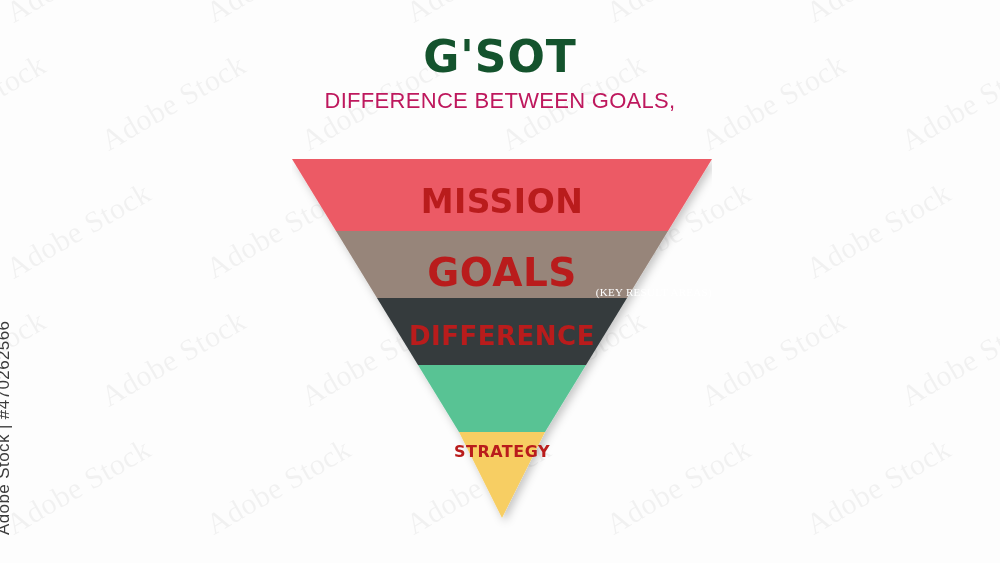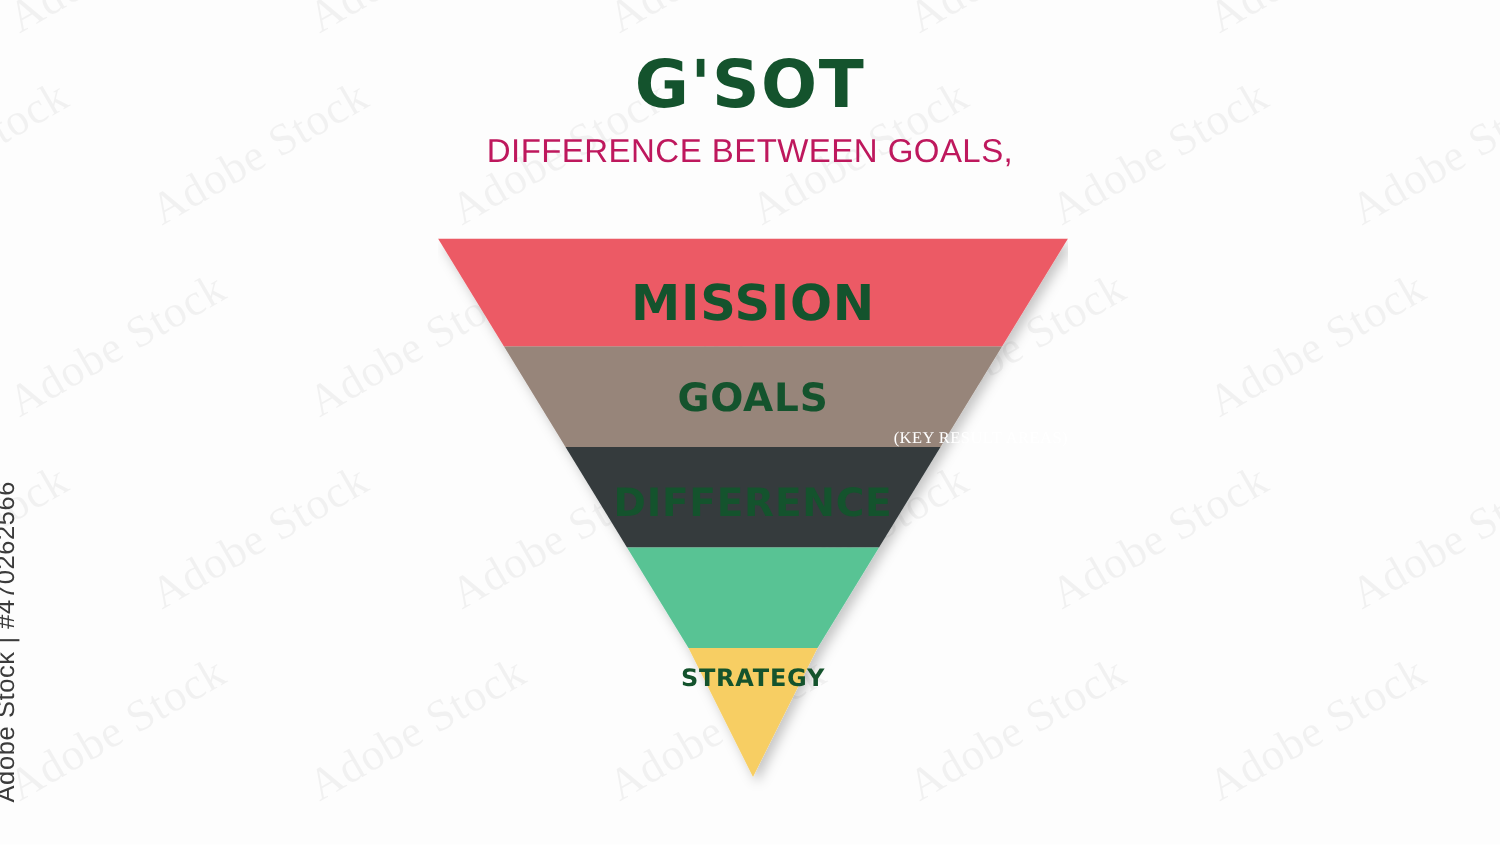--- a/index.html
+++ b/index.html
@@ -111,39 +111,39 @@
     left: 0;
     top: 0;
     width: 420px;
     height: 370px;
     pointer-events: none;
   }
   .band-label {
     position: absolute;
     width: 420px;
     text-align: center;
-    color: #14532d;
+    color: #b91c1c;
     font-family: "DejaVu Sans", sans-serif;
     font-weight: 700;
     letter-spacing: 0.5px;
     line-height: 1;
   }
   .band-sub {
     position: absolute;
     width: 420px;
     text-align: right;
     color: #ffffff;
     font-family: Liberation Serif, serif;
     font-weight: 400;
     font-size: 11px;
     letter-spacing: 0.3px;
     line-height: 1;
   }
   .lbl-mission   { top: 26px;  font-size: 33px; }
-  .lbl-goals     { top: 94px;  font-size: 26px; }
+  .lbl-goals     { top: 94px;  font-size: 39px; }
   .lbl-goals-sub { top: 128px; }
   .lbl-objectives{ top: 164px; font-size: 26px; }
   .lbl-strategies{ top: 228px; font-size: 23px; }
   .lbl-tactics   { top: 285px; font-size: 16px; }
 </style>
 </head>
 <body>
 
 <div id="stage" style="background: rgb(253, 253, 253);">
 

